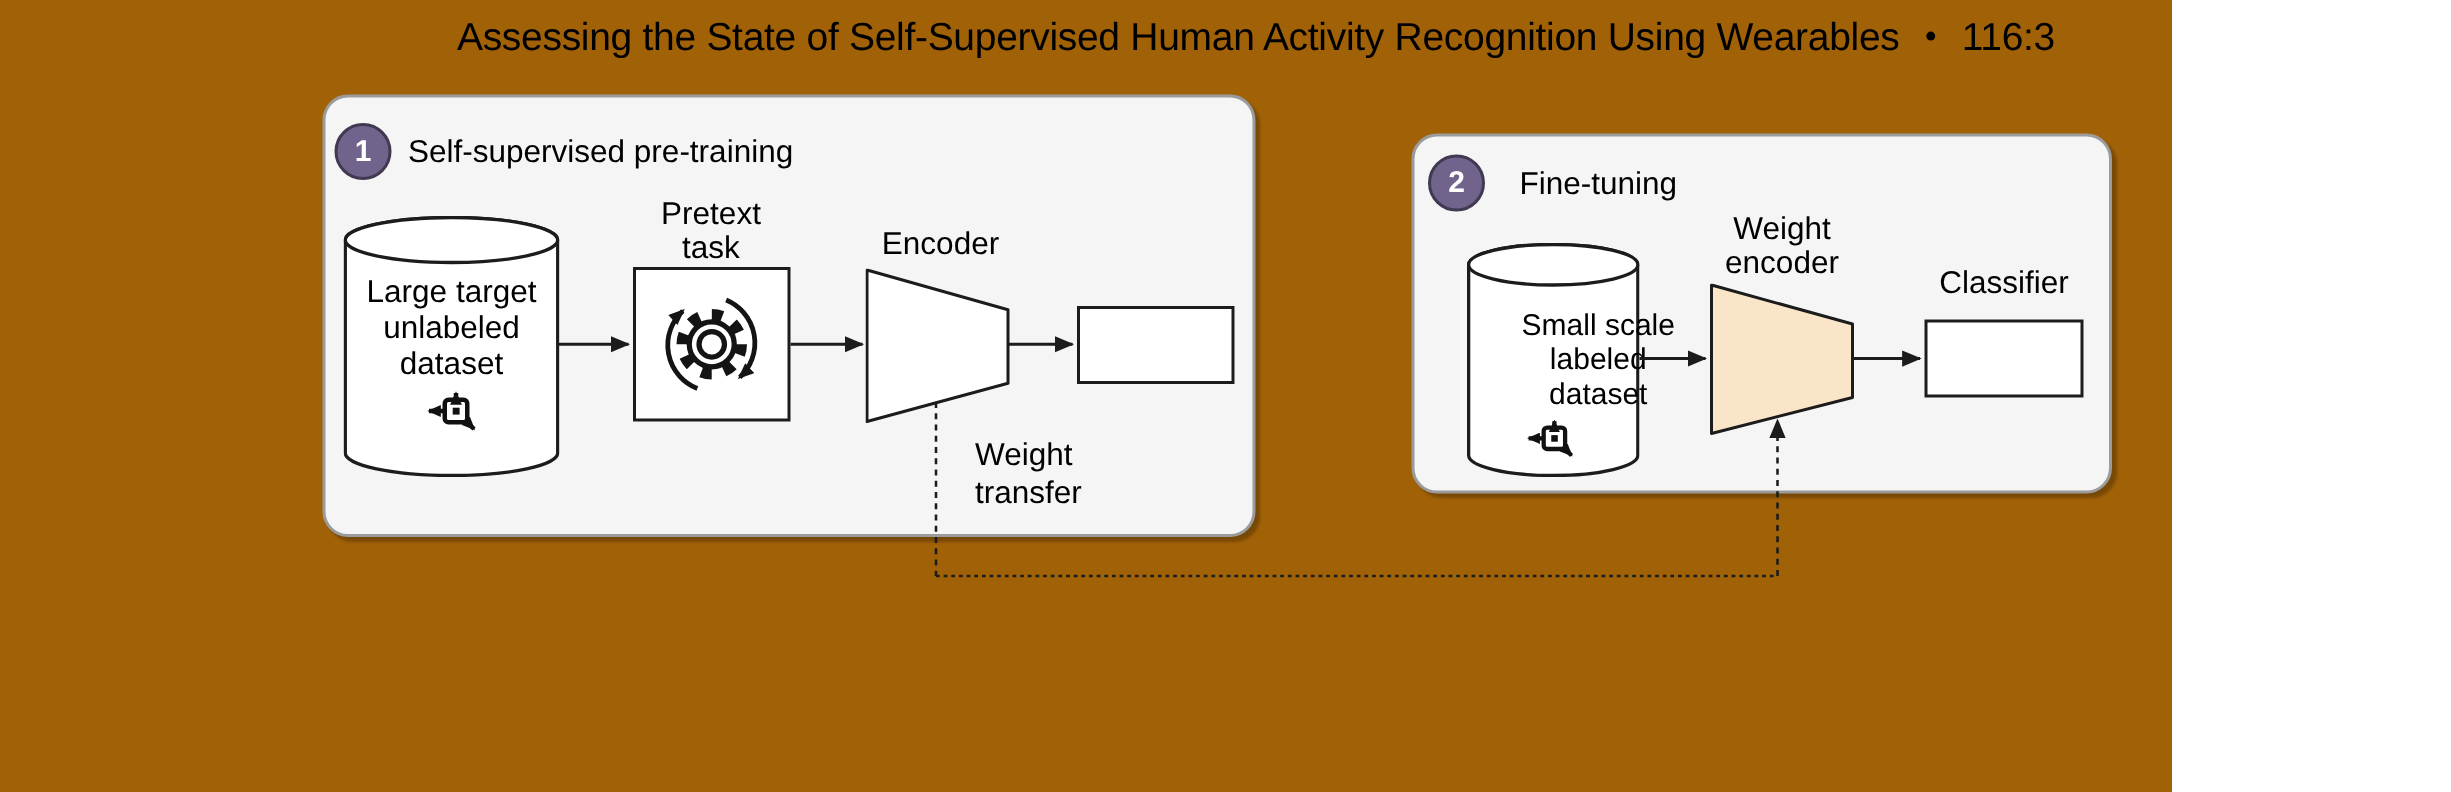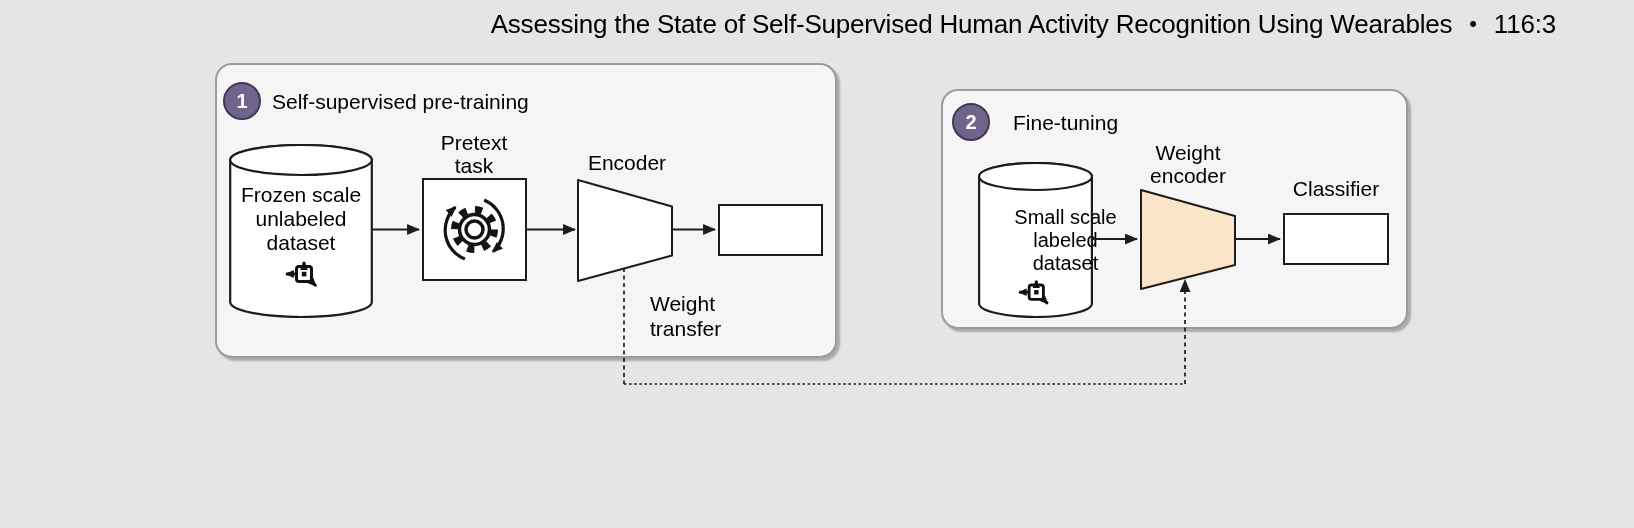--- a/index.html
+++ b/index.html
@@ -1,17 +1,17 @@
 <!DOCTYPE html>
 <html style="--badge-fill: #71648C; --badge-border: #413852; --panel-bg: #F5F5F5; --panel-border: #9B9B9B; --frozen-encoder-fill: #FAE5C9; --stroke: #1C1C1C;"><head>
 <meta charset="utf-8">
 <style>
   html,body{margin:0;padding:0;background:#fff;}
   .canvas{
-    position:relative;width:1634px;height:528px;background:#e5e5e5;overflow:hidden;
+    position:relative;width:1448px;height:528px;background:#a16207;overflow:hidden;
     font-family:"Liberation Sans",sans-serif;color:#111;
   }
   
   .running-header{
     position:absolute;top:9px;right:78px;display:flex;align-items:baseline;gap:17px;
     font-size:26px;letter-spacing:-0.2px;color:#000;white-space:nowrap;
   }
   .running-header .bullet{font-size:22px;position:relative;top:-2px;}
   
   .panel{
@@ -69,21 +69,21 @@
   <div class="panel-title" style="left:272px;top:90px;">Self-supervised pre-training</div>
 
   <div class="badge" style="left:952px;top:103px;">2</div>
   <div class="panel-title" style="left:1013px;top:111px;">Fine-tuning</div>
 
   <svg class="shape" style="left:229px;top:144px;" width="144" height="174" viewBox="0 0 144 174">
     <path d="M1.2,16 A70.8,15 0 0 1 142.8,16 L142.8,158 A70.8,15 0 0 1 1.2,158 Z" fill="#ffffff" stroke="#1c1c1c" stroke-width="2.2"></path>
     <ellipse cx="72" cy="16" rx="70.8" ry="15" fill="#ffffff" stroke="#1c1c1c" stroke-width="2.2"></ellipse>
   </svg>
   <div class="cyl-text" style="left:229px;top:183px;width:144px;">
-    <div>Frozen scale</div>
+    <div>Large target</div>
     <div>unlabeled</div>
     <div>dataset</div>
   </div>
 
   <svg class="shape" style="left:275px;top:257px;z-index:3;" width="48" height="42" viewBox="0 0 46 42">
     <defs>
       <marker id="ahs1" viewBox="0 0 8 7" refX="7" refY="3.5" markerWidth="9" markerHeight="8" markerUnits="userSpaceOnUse" orient="auto">
           <path d="M0,0 L8,3.5 L0,7 Z" fill="#111"></path>
         </marker>
     </defs>

